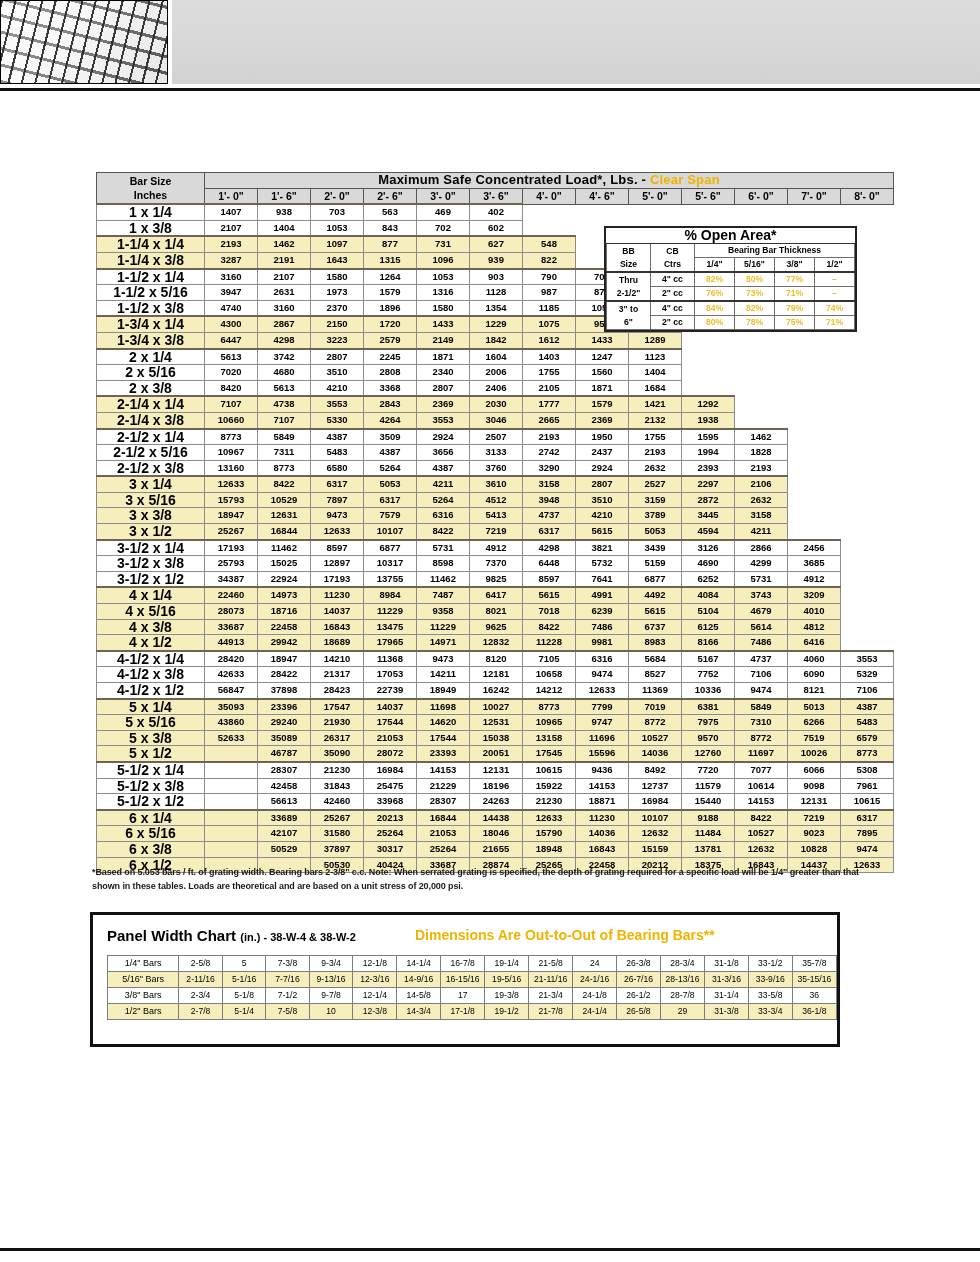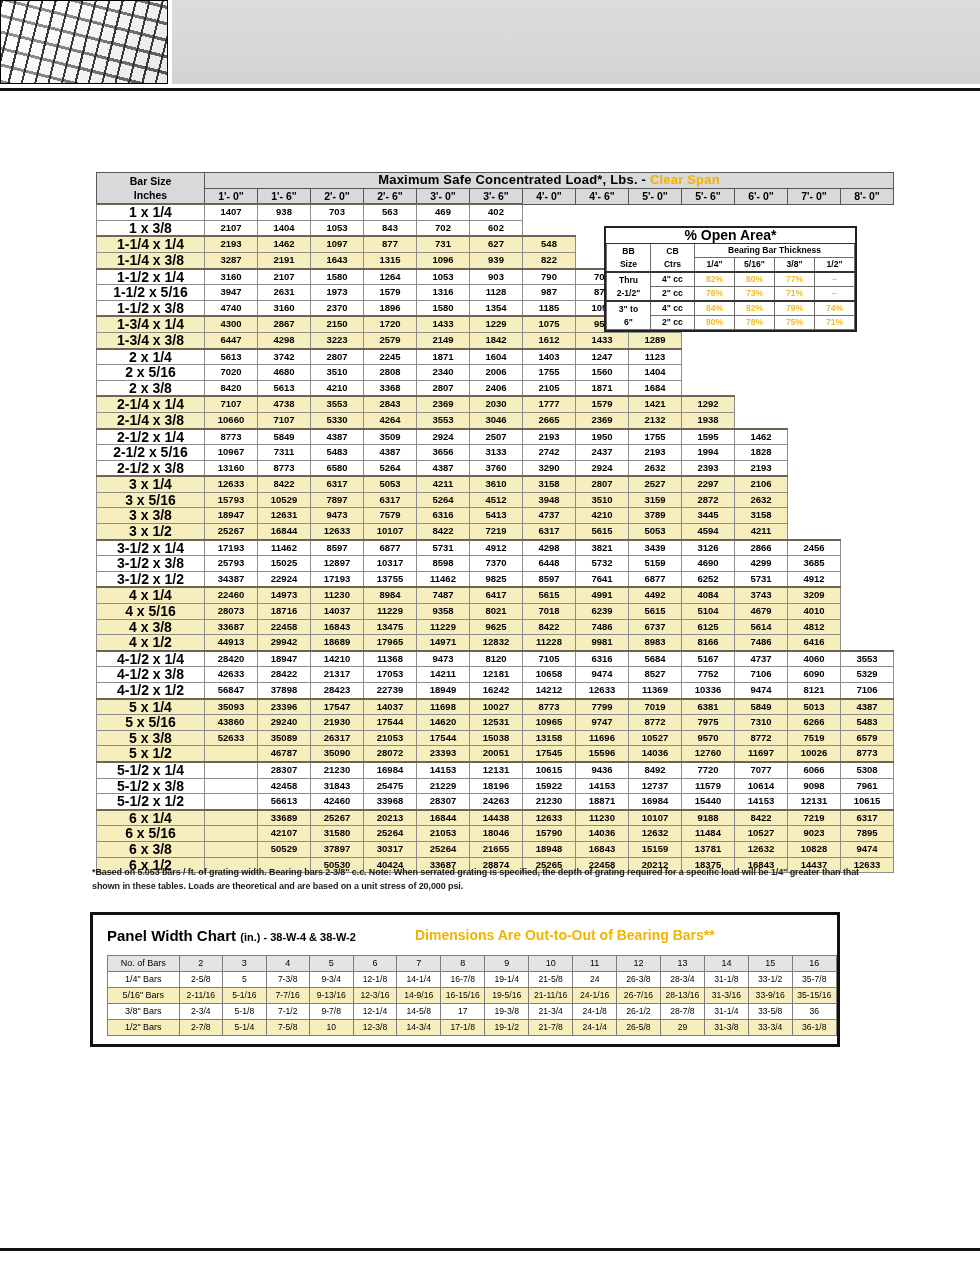--- a/index.html
+++ b/index.html
@@ -977,38 +977,20 @@
         <col class="p-n">
         <col class="p-n">
         <col class="p-n">
       <col class="p-n">
         <col class="p-n">
         <col class="p-n">
         <col class="p-n">
         <col class="p-n">
     </colgroup>
     <tbody id="panel-body">
-        <tr class="phead">
-          <td class="rowlab">No. of Bars</td>
-          <td>2</td>
-          <td>3</td>
-          <td>4</td>
-          <td>5</td>
-          <td>6</td>
-          <td>7</td>
-          <td>8</td>
-          <td>9</td>
-          <td>10</td>
-          <td>11</td>
-          <td>12</td>
-          <td>13</td>
-          <td>14</td>
-          <td>15</td>
-          <td>16</td>
-        </tr>
         <tr>
           <td class="rowlab">1/4" Bars</td>
           <td>2-5/8</td>
           <td>5</td>
           <td>7-3/8</td>
           <td>9-3/4</td>
           <td>12-1/8</td>
           <td>14-1/4</td>
           <td>16-7/8</td>
           <td>19-1/4</td>

